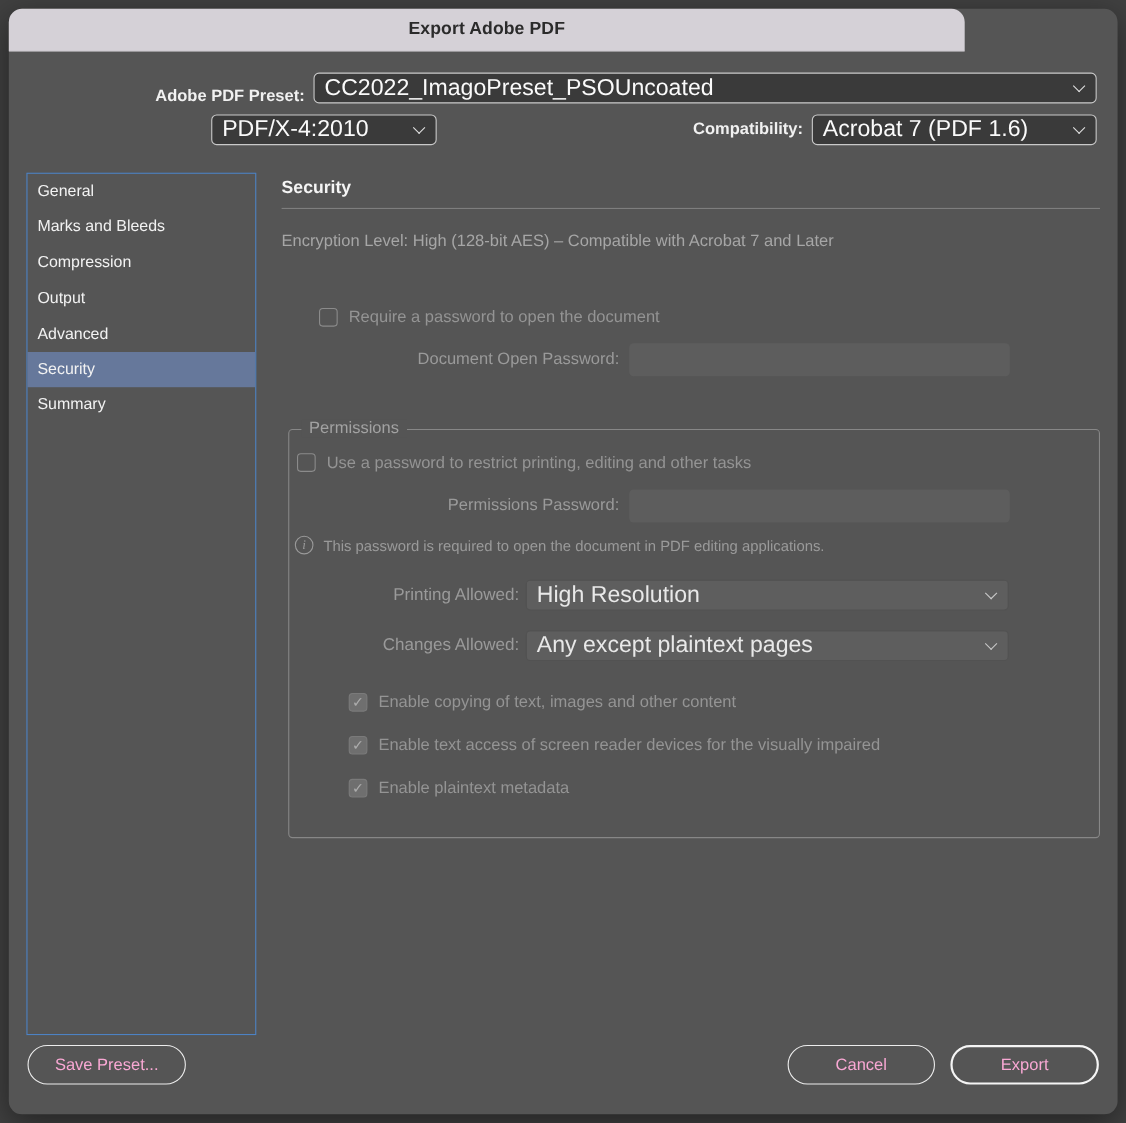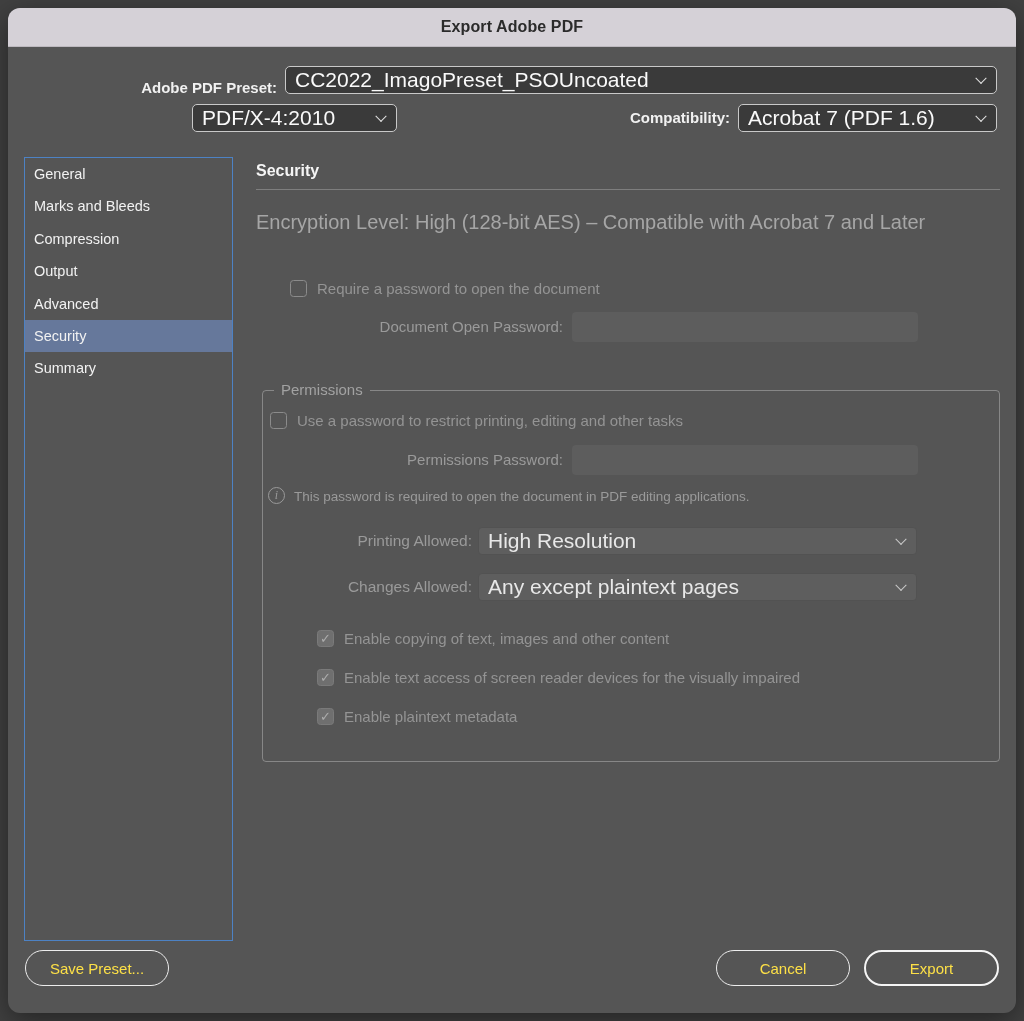--- a/index.html
+++ b/index.html
@@ -2,21 +2,21 @@
 <html><head>
 <meta charset="utf-8">
 <style>
   * { margin:0; padding:0; box-sizing:border-box; }
   html,body { width:1024px; height:1021px; overflow:hidden; }
   body { font-family:"Liberation Sans","DejaVu Sans",sans-serif; background:#414141; position:relative; }
 
   .dialog { position:absolute; left:8px; top:8px; width:1008px; height:1005px;
             background:#555555; border-radius:12px; box-shadow:0 8px 30px rgba(0,0,0,.45); }
 
-  .titlebar { position:absolute; left:0; top:0; width:1008px; height:39px;
+  .titlebar { position:absolute; left:0; top:0; width:869px; height:39px;
               background:#d5d1d7; border-radius:12px 12px 0 0; border-bottom:1px solid #bdb9bf;
               display:flex; align-items:center; justify-content:center; }
   .titlebar .title { font-size:16px; font-weight:bold; color:#2b2b2b; letter-spacing:.1px; }
 
   .lbl { position:absolute; font-size:15px; color:#f1f1f1; font-weight:600; text-align:right; }
   .lbl.dim { color:#9a9a9a; font-weight:400; }
 
   .select { position:absolute; background:#3a3a3a; border:1.5px solid #c9c9c9; border-radius:5px;
             height:28px; display:flex; align-items:center; padding:0 28px 0 9px;
             font-size:21px; color:#fafafa; cursor:default; }
@@ -27,21 +27,21 @@
   .select.inner .chev { border-color:#c8c8c8; }
 
   .sidebar { position:absolute; left:16px; top:149px; width:209px; height:784px;
              border:1.5px solid #4d82c4; background:#555555; }
   .side-item { height:32.4px; line-height:32.4px; padding-left:9px; font-size:14.5px;
                color:#f2f2f2; font-weight:500; cursor:default; }
   .side-item[data-selected="true"] { background:#66789b; }
 
   .panel-title { position:absolute; left:248px; top:154px; font-size:16px; font-weight:600; color:#f5f5f5; }
   .divider { position:absolute; left:248px; top:181px; width:744px; height:1px; background:#7e7e7e; }
-  .note { position:absolute; left:248px; top:203px; font-size:20px; color:#a6a6a6; }
+  .note { position:absolute; left:248px; top:203px; font-size:15px; color:#a6a6a6; }
 
   .group { position:absolute; border:1px solid rgba(185,185,185,.5); border-radius:4px; }
   .group .legend { position:absolute; top:-10px; left:11px; background:#555555; padding:0 7px;
                    font-size:15px; color:#a2a2a2; white-space:nowrap; }
 
   .cbrow { position:absolute; display:flex; align-items:center; gap:10px; }
   .cb { width:17px; height:17px; border-radius:3.5px; border:1.5px solid #8b8b8b; background:transparent;
         flex:0 0 auto; display:flex; align-items:center; justify-content:center; }
   .cbrow[data-checked="true"] .cb { background:#6f6f6f; border:1px solid #7a7a7a; }
   .cb .mark { display:none; font-size:13px; font-weight:bold; color:#acacac; line-height:1; }
@@ -50,21 +50,21 @@
 
   .field { position:absolute; background:#5d5d5d; border:none; border-radius:4px; height:30px;
            padding:0 8px; font-size:15px; color:#cccccc; outline:none; }
 
   .info-icon { position:absolute; width:17px; height:17px; border:1.2px solid #9a9a9a; border-radius:50%;
                color:#9a9a9a; font-family:"Liberation Serif","DejaVu Serif",serif; font-style:italic;
                font-size:12px; display:flex; align-items:center; justify-content:center; }
   .info-text { position:absolute; font-size:13.5px; color:#9a9a9a; }
 
   .btn { position:absolute; height:36px; border-radius:18px; background:transparent;
-         border:1.5px solid #ededed; color:#fde047; font-size:15px; font-weight:500;
+         border:1.5px solid #ededed; color:#f9a8d4; font-size:15px; font-weight:500;
          font-family:inherit; display:flex; align-items:center; justify-content:center; cursor:default; }
   .btn.primary { border-width:2.5px; border-color:#f5f5f5; }
 </style>
 </head>
 <body>
 
 <div class="dialog">
 
   <div class="titlebar">
     <span class="title">Export Adobe PDF</span>

